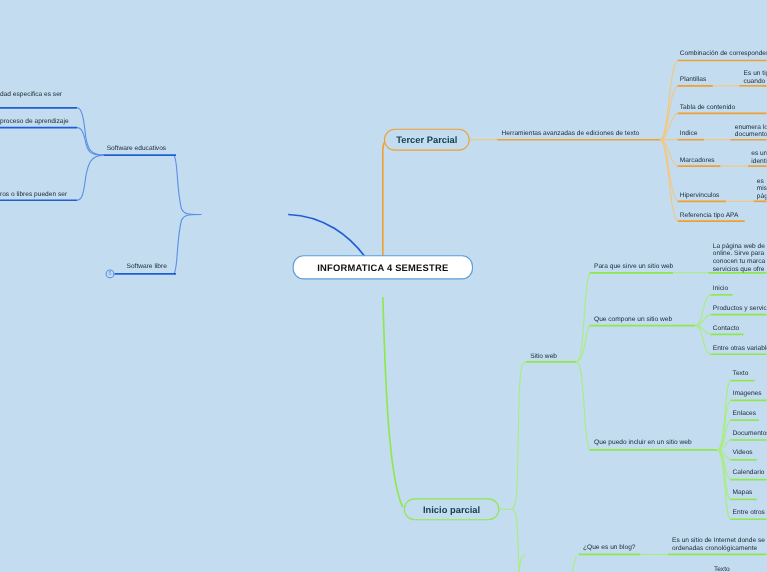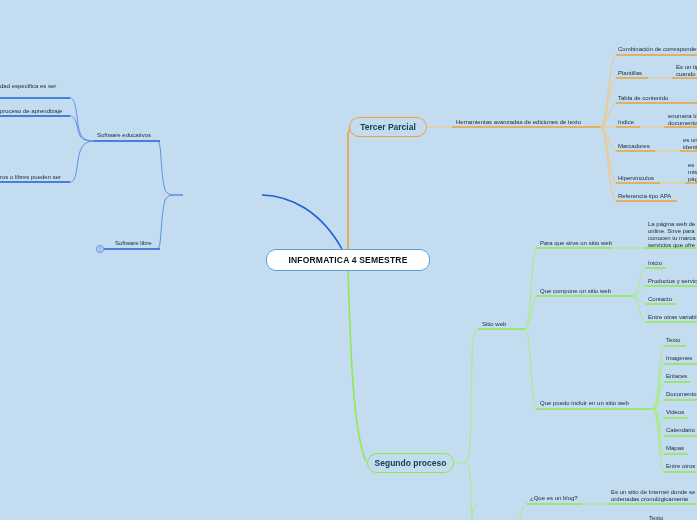--- a/index.html
+++ b/index.html
@@ -115,21 +115,21 @@
       <line x1="664" y1="454" x2="688" y2="454"></line>
       <line x1="664" y1="472" x2="697" y2="472"></line>
     </g>
     <path d="M472 520 C 473 508, 474 505, 478 505" stroke="#a8ee7a" stroke-width="1" fill="none"></path>
     <path d="M524 506 C 522 510, 521 515, 520 520" stroke="#a8ee7a" stroke-width="1" fill="none"></path>
     <line x1="526" y1="504" x2="582" y2="504" stroke="#8ee84a" stroke-width="1.5"></line>
     <line x1="582" y1="504" x2="607" y2="504" stroke="#a8ee7a" stroke-width="1"></line>
     <line x1="607" y1="504" x2="697" y2="504" stroke="#8ee84a" stroke-width="1.5"></line>
   </svg>
 
-  <div class="node central" style="left:266px;top:249px;width:164px;height:22px;">
+  <div class="node central" style="left:266px;top:232px;width:164px;height:22px;">
     <span>INFORMATICA 4 SEMESTRE</span>
   </div>
 
   <div class="lbl" style="left:97px;top:132px;">Software educativos</div>
   <div class="lbl" style="left:115px;top:240px;">Software libre</div>
   <div class="collapse" style="left:96px;top:245px;">
     <span>5</span>
   </div>
   <div class="lbl" style="left:0px;top:83px;">dad especifica es ser</div>
   <div class="lbl" style="left:0px;top:108px;">proceso de aprendizaje</div>
@@ -150,21 +150,21 @@
   <div class="lbl" style="left:618px;top:143px;">Marcadores</div>
   <div class="lbl wrap" style="left:683px;top:137px;width:20px;"><span style="white-space:pre;">es un
 identi</span></div>
   <div class="lbl" style="left:618px;top:175px;">Hipervinculos</div>
   <div class="lbl wrap" style="left:688px;top:162px;width:15px;"><span style="white-space:pre;">es
 mis
 pág</span></div>
   <div class="lbl" style="left:618px;top:193px;">Referencia tipo APA</div>
 
   <div class="node n-green" style="left:367px;top:453px;width:87px;height:20px;">
-    <span>Segundo proceso</span>
+    <span>Inicio parcial</span>
   </div>
   <div class="lbl" style="left:482px;top:321px;">Sitio web</div>
   <div class="lbl" style="left:540px;top:240px;">Para que sirve un sitio web</div>
   <div class="lbl wrap" style="left:648px;top:221px;width:60px;"><span style="white-space:pre;">La página web de
 online. Sirve para
 conocen tu marca
 servicios que ofre</span></div>
   <div class="lbl" style="left:540px;top:288px;">Que compone un sitio web</div>
   <div class="lbl" style="left:648px;top:260px;">Inicio</div>
   <div class="lbl" style="left:648px;top:278px;">Productos y servicios</div>

